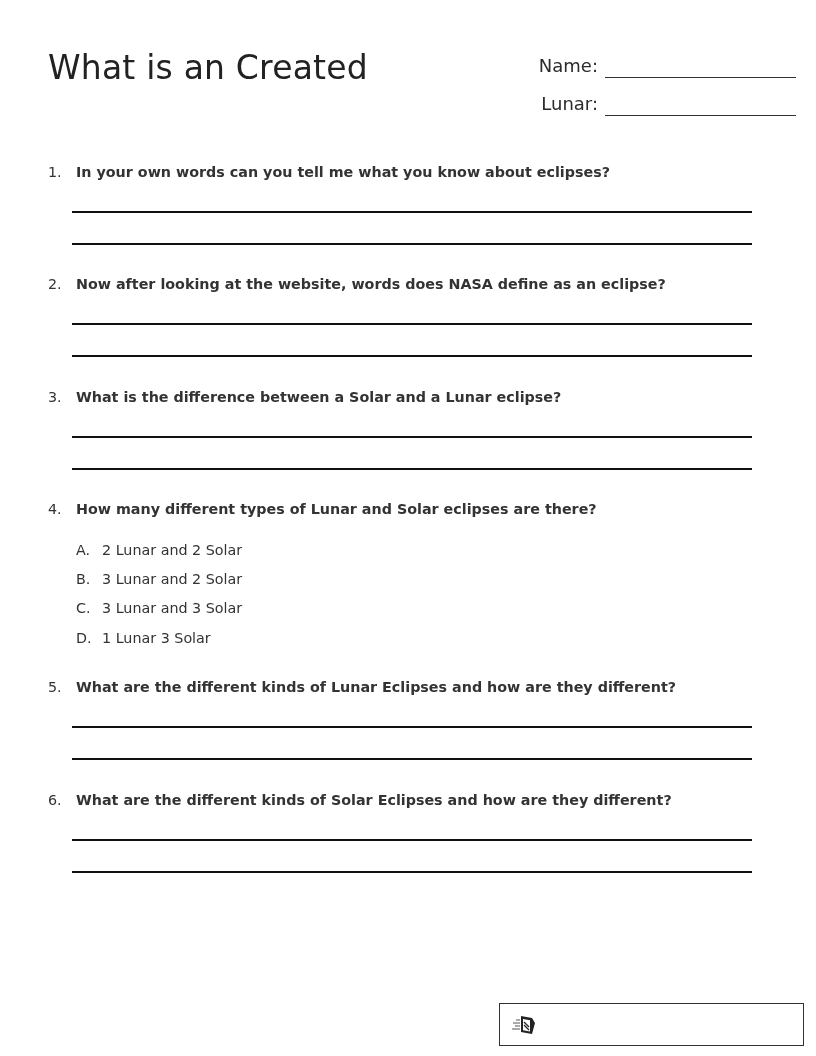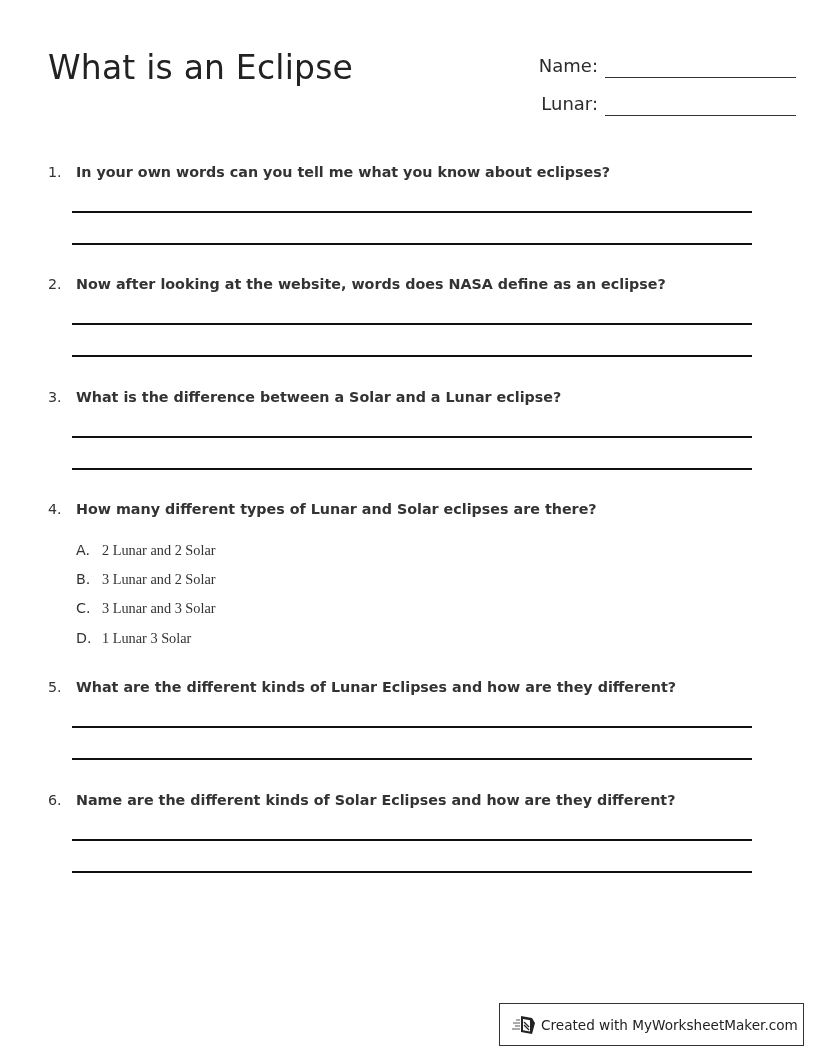--- a/index.html
+++ b/index.html
@@ -17,33 +17,33 @@
   }
   .field .line {
     position: absolute; left: 77px; right: 0; bottom: 0; border-bottom: 1.5px solid #333;
   }
   .q { position: absolute; left: 48px; width: 720px; font-size: 14.3px; color: #333; }
   .q .num { position: absolute; left: 0; }
   .q .txt { position: absolute; left: 28px; white-space: nowrap; font-weight: bold; }
   .aline { position: absolute; left: 72px; width: 680px; height: 0; border-top: 2px solid #111; }
   .opt { position: absolute; left: 76px; font-size: 14.3px; color: #333; }
   .opt .letter { position: absolute; left: 0; }
-  .opt .otxt { position: absolute; left: 26px; white-space: nowrap; font-family: Liberation Serif, serif; }
+  .opt .otxt { position: absolute; left: 26px; white-space: nowrap; }
   .footer {
     position: absolute; left: 499px; top: 1003px; width: 305px; height: 43px;
     border: 1.3px solid #333; box-sizing: border-box;
     display: flex; align-items: center;
   }
   .footer .logo { margin-left: 12px; width: 24px; height: 22px; }
   .footer .ftxt { margin-left: 5px; font-size: 13.6px; color: #222; white-space: nowrap; }
 </style>
 </head>
 <body>
 
-<div class="title">What is an Eclipse</div>
+<div class="title">What is an Created</div>
 
 <div class="field" style="top:52px;">
   <span class="lbl">Name:</span>
   <span class="line"></span>
 </div>
 <div class="field" style="top:90px;">
   <span class="lbl">Lunar:</span>
   <span class="line"></span>
 </div>
 
@@ -91,31 +91,30 @@
 
 <div class="q" style="top:679px;">
   <span class="num">5.</span>
   <span class="txt">What are the different kinds of Lunar Eclipses and how are they different?</span>
 </div>
 <div class="aline" style="top:726px;"></div>
 <div class="aline" style="top:758px;"></div>
 
 <div class="q" style="top:792px;">
   <span class="num">6.</span>
-  <span class="txt">Name are the different kinds of Solar Eclipses and how are they different?</span>
+  <span class="txt">What are the different kinds of Solar Eclipses and how are they different?</span>
 </div>
 <div class="aline" style="top:839px;"></div>
 <div class="aline" style="top:871px;"></div>
 
 <div class="footer">
   <svg class="logo" viewBox="0 0 24 22">
     <line x1="1" y1="9" x2="8" y2="9" stroke="#555" stroke-width="1"></line>
     <line x1="3" y1="12" x2="8" y2="12" stroke="#555" stroke-width="1"></line>
     <line x1="0" y1="15" x2="8" y2="15" stroke="#555" stroke-width="1"></line>
     <line x1="4" y1="6" x2="8" y2="6" stroke="#555" stroke-width="1"></line>
     <path d="M9 2 L20 4 L20 20 L9 18 Z" fill="#222"></path>
     <path d="M11 5 L18 6.3 L18 17.5 L11 16.2 Z" fill="#fff"></path>
     <line x1="12" y1="8" x2="17" y2="13" stroke="#222" stroke-width="1.2"></line>
     <line x1="12" y1="11" x2="17" y2="16" stroke="#222" stroke-width="1.2"></line>
     <path d="M20 4 L23 9 L20 20 Z" fill="#222"></path>
   </svg>
-  <span class="ftxt">Created with MyWorksheetMaker.com</span>
 </div>
 
 </body></html>

